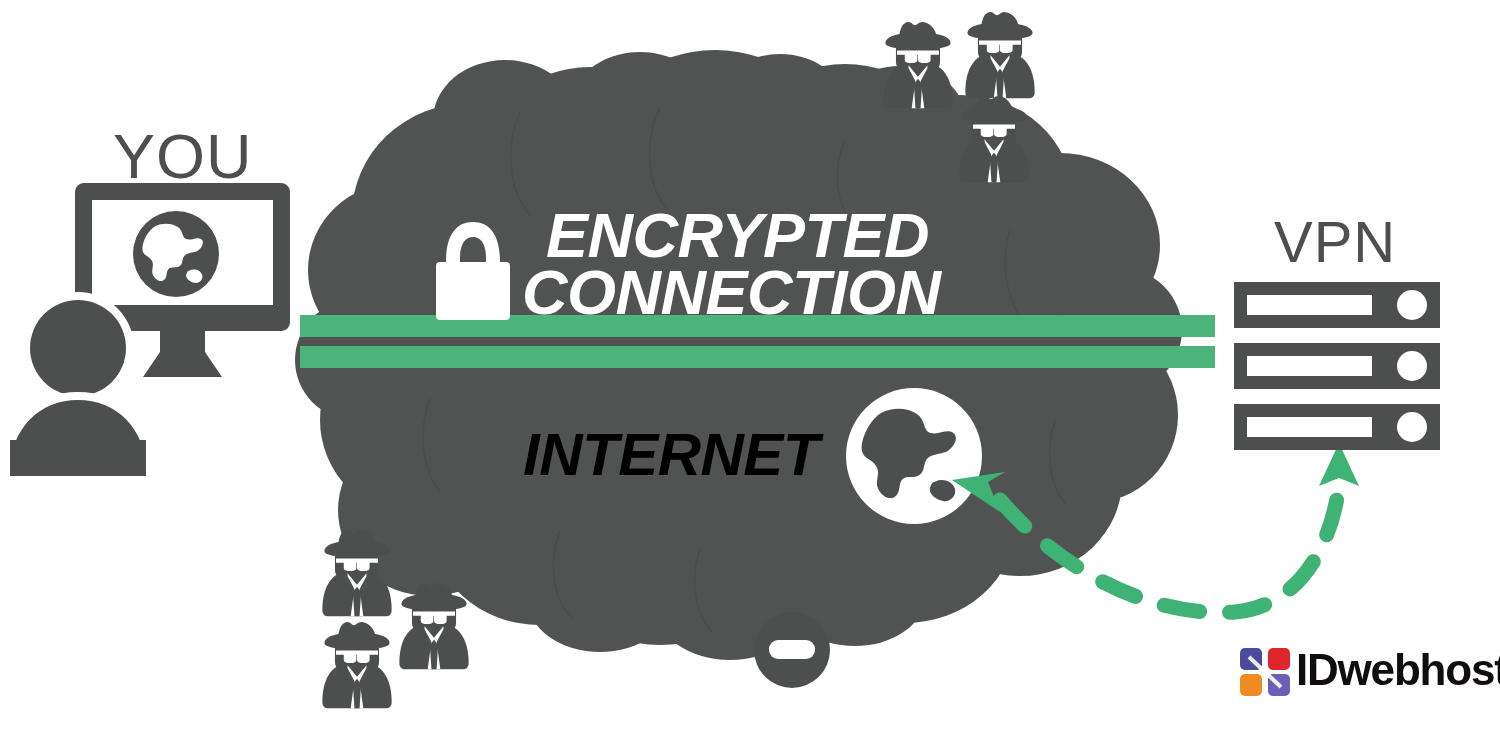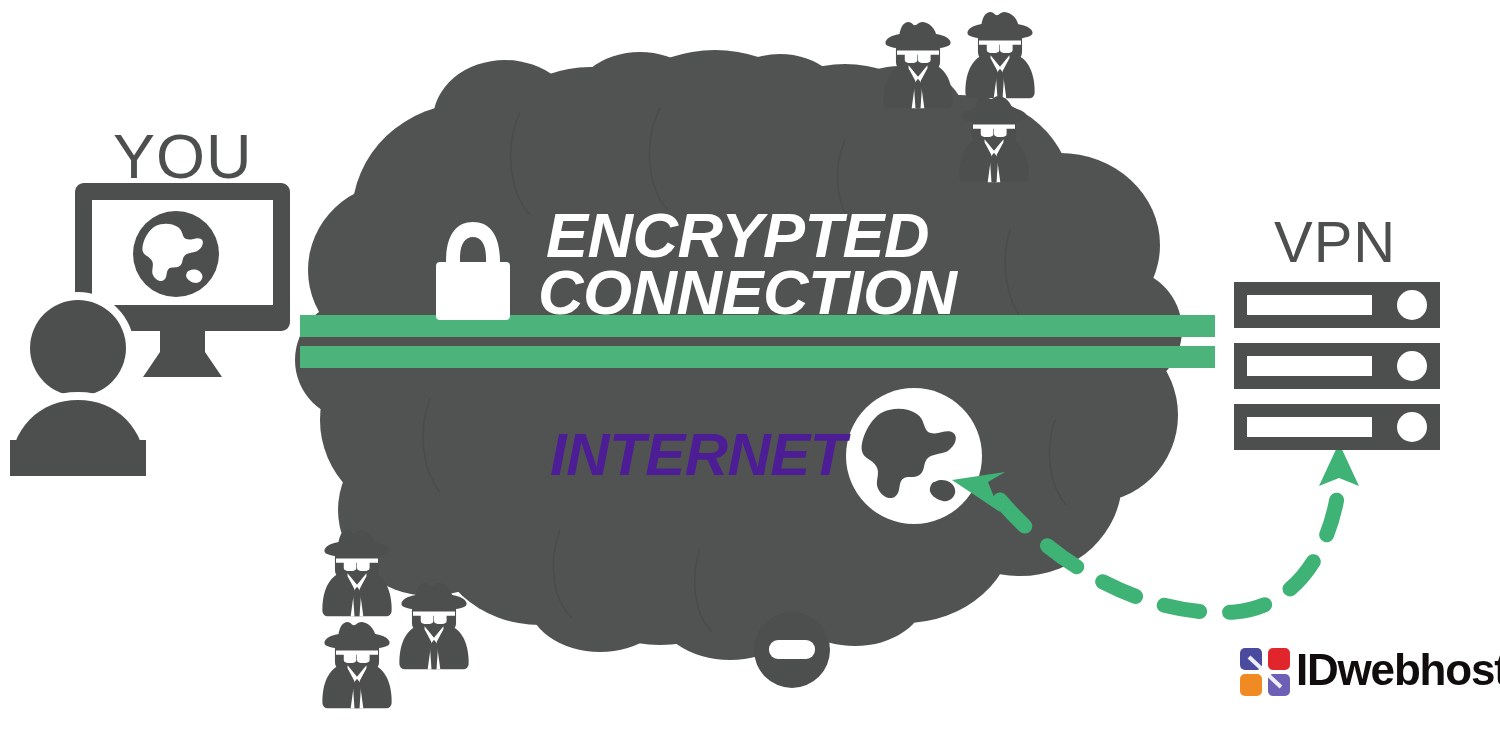--- a/index.html
+++ b/index.html
@@ -45,25 +45,24 @@
   .lbl-enc {
     font-size: 63px;
     color: #ffffff;
     font-style: italic;
     font-weight: 700;
     letter-spacing: -0.5px;
     line-height: 0.98;
   }
   .lbl-net {
     font-size: 60px;
-    color: #4c1d95;
+    color: #000000;
     font-style: italic;
     font-weight: 700;
     letter-spacing: -0.5px;
-    margin-left: 27px;
   }
   .lbl-blocked {
     font-size: 48px;
     color: #4d4f4e;
     font-weight: 400;
     line-height: 1.02;
   }
   .lbl-brand {
     font-size: 44px;
     color: #120d0d;
@@ -260,19 +259,19 @@
       <rect x="1268" y="674" width="22" height="22" rx="5" fill="#6c5fb5"></rect>
       <path d="M1249,657 L1281,687" stroke="#ffffff" stroke-width="4" fill="none" opacity="0.9"></path>
     </g>
   </svg>
 
   <div class="lbl lbl-you" style="left:113px; top:125px;">YOU</div>
 
   <div class="lbl lbl-vpn" style="left:1274px; top:213px;">VPN</div>
 
   <div class="lbl lbl-enc" style="left:546px; top:205px;">ENCRYPTED</div>
-  <div class="lbl lbl-enc" style="left:538px; top:262px;">CONNECTION</div>
+  <div class="lbl lbl-enc" style="left:522px; top:262px;">CONNECTION</div>
 
   <div class="lbl lbl-net" style="left:523px; top:425px;">INTERNET</div>
 
 
   <div class="lbl lbl-brand" style="left:1296px; top:648px;">IDwebhost</div>
 </div>
 
 </body></html>

